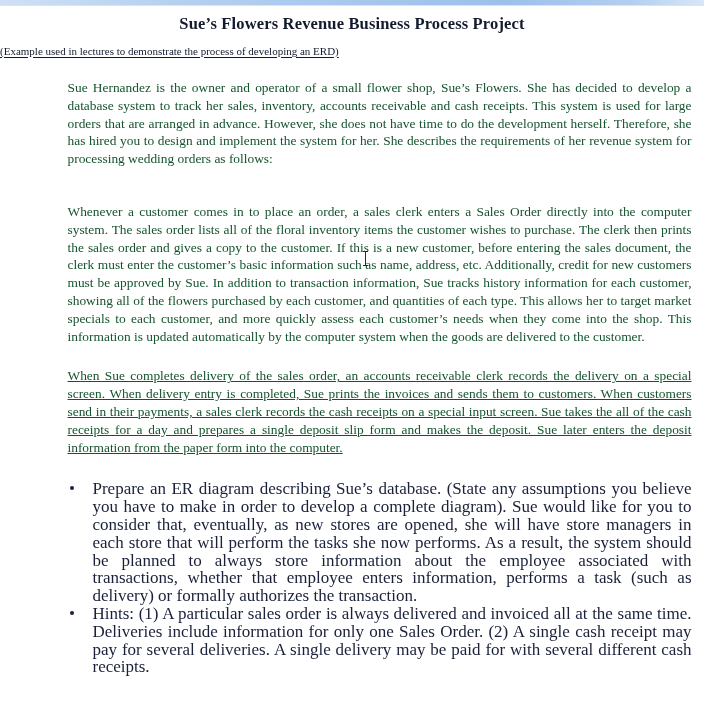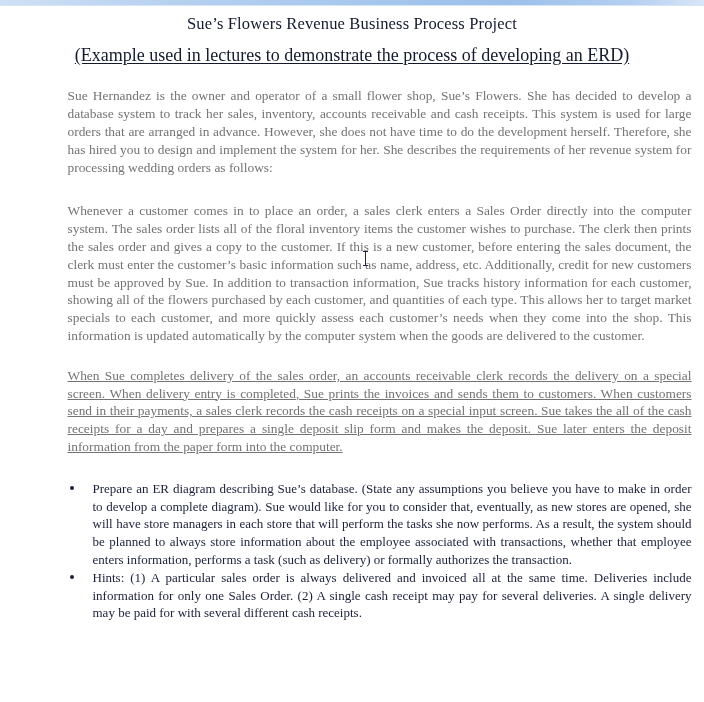--- a/index.html
+++ b/index.html
@@ -46,30 +46,30 @@
     left: 0;
     width: 704px;
     height: 697px;
     padding: 0;
     box-sizing: border-box;
   }
 
   .title {
     text-align: center;
     font-size: 16.5px;
-    font-weight: normal;
+    font-weight: bold;
     letter-spacing: 0.15px;
     margin: 9px 0 0 0;
     line-height: 1.2;
     color: #141a2e;
   }
 
   .subtitle {
-    text-align: center;
-    font-size: 18px;
+    text-align: left;
+    font-size: 11px;
     font-weight: normal;
     text-decoration: underline;
     text-underline-offset: 1.5px;
     margin: 11px 0 0 0;
     line-height: 1.2;
     color: #141a2e;
   }
 
   .body-block {
     margin: 0 auto;
@@ -79,37 +79,37 @@
   }
 
   .para {
     width: 624px;
     font-size: 13.4px;
     line-height: 17.8px;
     text-align: justify;
     text-justify: inter-word;
     margin: 0;
     position: relative;
-    color: #737373;
+    color: #14532d;
   }
 
   .para.p1 { margin-top: 21px; }
-  .para.p2 { margin-top: 26px; }
+  .para.p2 { margin-top: 35px; }
   .para.p3 { margin-top: 22px; text-decoration: underline; }
 
   .bullets {
     width: 624px;
     margin: 0;
     padding: 0;
     list-style: none;
   }
 
   .bullet {
     position: relative;
-    font-size: 13px;
+    font-size: 17px;
     line-height: 17.8px;
     text-align: justify;
     text-justify: inter-word;
     padding-left: 25px;
     margin: 0;
     color: #1a203a;
   }
 
   .bullet.b1 { margin-top: 24px; }
   .bullet.b2 { }

